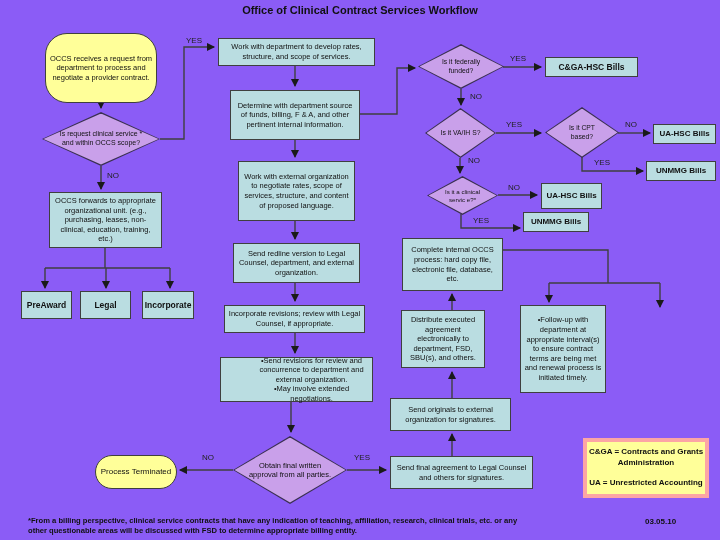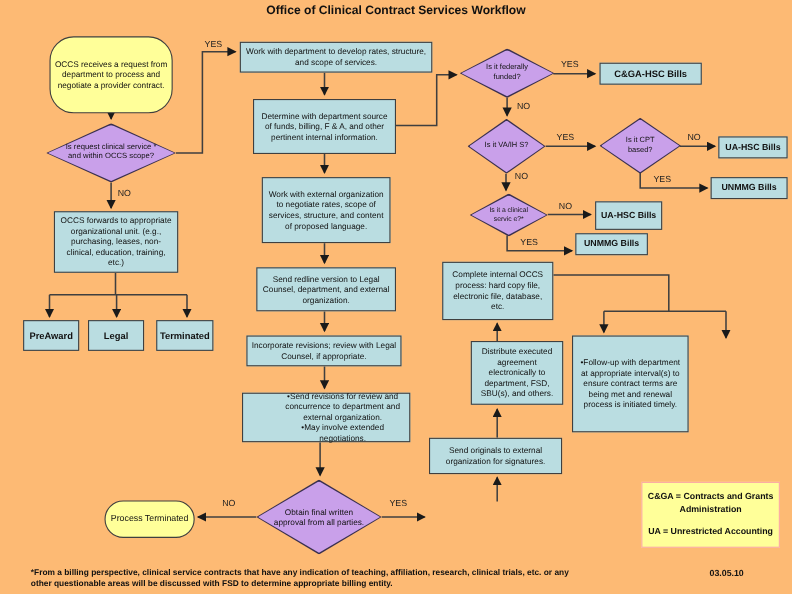--- a/index.html
+++ b/index.html
@@ -1,16 +1,16 @@
 <!DOCTYPE html>
 <html><head>
 <meta charset="utf-8">
 <style>
   html,body{margin:0;padding:0;background:#fff;}
-  .stage{position:relative;width:720px;height:540px;background:#fdba74;overflow:hidden;
+  .stage{position:relative;width:720px;height:540px;background:#8b5cf6;overflow:hidden;
          font-family:"Liberation Sans", sans-serif;color:#111;}
   .stage *{box-sizing:border-box;}
   svg.wires{position:absolute;left:0;top:0;width:720px;height:540px;}
   .title{position:absolute;left:0;top:4px;width:720px;text-align:center;
          font-size:11px;font-weight:bold;color:#111;}
   .node{position:absolute;display:flex;align-items:center;justify-content:center;
         text-align:center;font-size:7.5px;line-height:1.28;padding:2px 3px;}
   .proc{background:#badde1;border:1px solid #3f3f3f;}
   .bills{background:#badde1;border:1px solid #3f3f3f;font-weight:bold;font-size:8.5px;}
   .unit{background:#badde1;border:1px solid #3f3f3f;font-weight:bold;font-size:8.5px;}
@@ -22,21 +22,21 @@
   .diamond .d-fill{position:absolute;left:1.5px;top:1.5px;right:1.5px;bottom:1.5px;background:#c9a0ea;
         clip-path:polygon(50% 0,100% 50%,50% 100%,0 50%);}
   .diamond .d-txt{position:absolute;left:0;top:0;right:0;bottom:0;display:flex;
         align-items:center;justify-content:center;text-align:center;
         font-size:7px;line-height:1.25;padding:0 14px;}
   .lbl{position:absolute;font-size:8px;color:#222;}
   .footnote{position:absolute;left:28px;top:516px;width:508px;
         font-size:7.6px;font-weight:bold;line-height:1.35;}
   .datestamp{position:absolute;left:645px;top:517px;font-size:8px;font-weight:bold;}
   .legend{position:absolute;left:583px;top:438px;width:126px;height:60px;
-        background:#ffff99;border:1px solid #fca5a5;display:flex;align-items:center;
+        background:#ffff99;border:4px solid #fca5a5;display:flex;align-items:center;
         justify-content:center;text-align:center;font-size:8px;font-weight:bold;
         line-height:1.3;white-space:pre-line;}
 </style>
 </head>
 <body>
 
 <div class="stage">
 
   <svg class="wires" viewBox="0 0 720 540" xmlns="http://www.w3.org/2000/svg">
     <defs>
@@ -87,23 +87,23 @@
   <div class="diamond" style="left:42px;top:112px;width:118px;height:54px;">
     <div class="d-bg"></div>
     <div class="d-fill"></div>
     <div class="d-txt">Is request clinical service * and within OCCS scope?</div>
   </div>
 
   <div class="node proc" style="left:49px;top:192px;width:113px;height:56px;">OCCS forwards to appropriate organizational unit. (e.g., purchasing, leases, non-clinical, education, training, etc.)</div>
 
   <div class="node unit" style="left:21px;top:291px;width:51px;height:28px;text-align:right;">PreAward</div>
   <div class="node unit" style="left:80px;top:291px;width:51px;height:28px;">Legal</div>
-  <div class="node unit" style="left:142px;top:291px;width:52px;height:28px;">Terminated</div>
+  <div class="node unit" style="left:142px;top:291px;width:52px;height:28px;">Incorporate</div>
 
-  <div class="node proc" style="left:218px;top:38px;width:175px;height:28px;">Work with department to develop rates, structure, and scope of services.</div>
+  <div class="node proc" style="left:218px;top:38px;width:157px;height:28px;">Work with department to develop rates, structure, and scope of services.</div>
   <div class="node proc" style="left:230px;top:90px;width:130px;height:50px;">Determine with department source of funds, billing, F &amp; A, and other pertinent internal information.</div>
   <div class="node proc" style="left:238px;top:161px;width:117px;height:60px;">Work with external organization to negotiate rates, scope of services, structure, and content of proposed language.</div>
   <div class="node proc" style="left:233px;top:243px;width:127px;height:40px;">Send redline version to Legal Counsel, department, and external organization.</div>
   <div class="node proc" style="left:224px;top:305px;width:141px;height:28px;">Incorporate revisions; review with Legal Counsel, if appropriate.</div>
   <div class="node proc pre" style="left:220px;top:357px;width:153px;height:45px;">•Send revisions for review and concurrence to department and external organization.
 •May involve extended negotiations.</div>
 
   <div class="diamond" style="left:233px;top:436px;width:114px;height:68px;">
     <div class="d-bg"></div>
     <div class="d-fill"></div>
@@ -138,23 +138,24 @@
   <div class="diamond" style="left:427px;top:176px;width:71px;height:39px;">
     <div class="d-bg"></div>
     <div class="d-fill"></div>
     <div class="d-txt" style="font-size:6.2px;padding:0 13px;">Is it a clinical servic e?*</div>
   </div>
 
   <div class="node bills" style="left:541px;top:183px;width:61px;height:26px;font-size:8px;">UA-HSC Bills</div>
   <div class="node bills" style="left:523px;top:212px;width:66px;height:20px;font-size:8px;">UNMMG Bills</div>
 
   <div class="node proc" style="left:402px;top:238px;width:101px;height:53px;">Complete internal OCCS process: hard copy file, electronic file, database, etc.</div>
-  <div class="node proc" style="left:401px;top:310px;width:84px;height:58px;margin-left:27px;">Distribute executed agreement electronically to department, FSD, SBU(s), and others.</div>
+  <div class="node proc" style="left:401px;top:310px;width:84px;height:58px;">Distribute executed agreement electronically to department, FSD, SBU(s), and others.</div>
   <div class="node proc" style="left:390px;top:398px;width:121px;height:33px;">Send originals to external organization for signatures.</div>
-  <div class="node proc" style="left:520px;top:305px;width:106px;height:88px;">•Follow-up with department at appropriate interval(s)  to ensure contract terms are being met and renewal process is initiated timely.</div>
+  <div class="node proc" style="left:390px;top:456px;width:143px;height:33px;">Send  final agreement to Legal Counsel and others for signatures.</div>
+  <div class="node proc" style="left:520px;top:305px;width:86px;height:88px;">•Follow-up with department at appropriate interval(s)  to ensure contract terms are being met and renewal process is initiated timely.</div>
 
   <div class="lbl" style="left:186px;top:36px;">YES</div>
   <div class="lbl" style="left:107px;top:171px;">NO</div>
   <div class="lbl" style="left:510px;top:54px;">YES</div>
   <div class="lbl" style="left:470px;top:92px;">NO</div>
   <div class="lbl" style="left:506px;top:120px;">YES</div>
   <div class="lbl" style="left:468px;top:156px;">NO</div>
   <div class="lbl" style="left:594px;top:158px;">YES</div>
   <div class="lbl" style="left:625px;top:120px;">NO</div>
   <div class="lbl" style="left:473px;top:216px;">YES</div>

